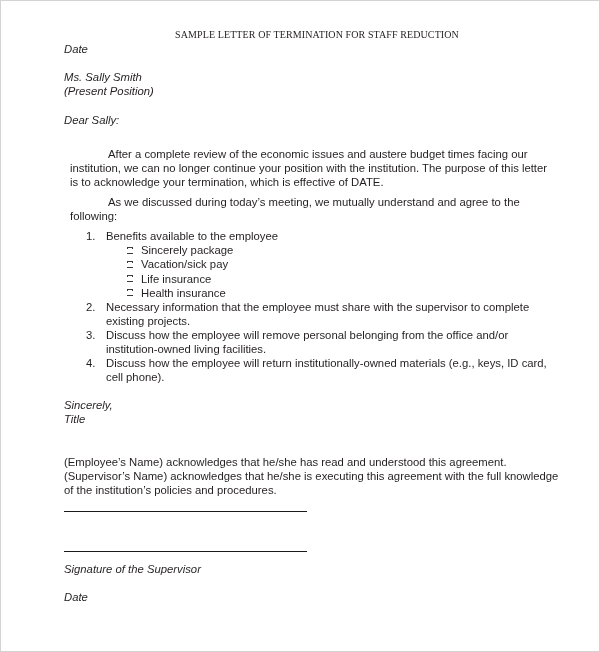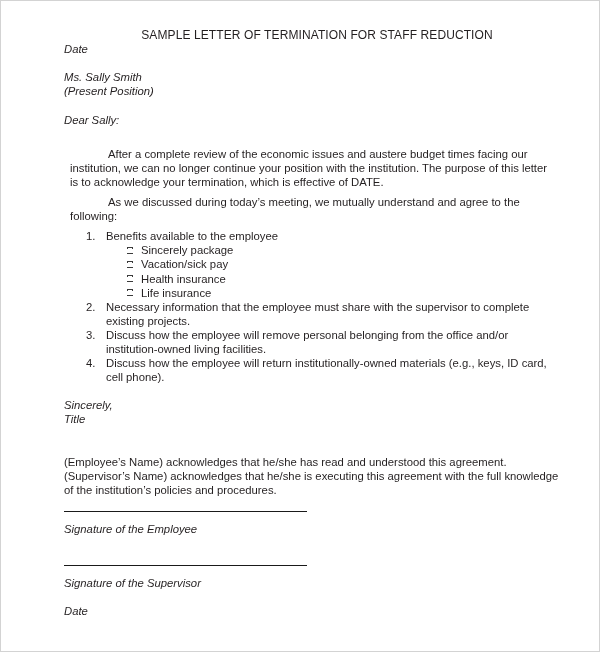--- a/index.html
+++ b/index.html
@@ -27,24 +27,25 @@
     width: 496px;
     color: #231f20;
     font-size: 11.3px;
     line-height: 14.1px;
     text-align: left;
   }
   .doc-title {
     text-align: center;
     margin: 0 0 0 0;
     padding-left: 10px;
-    font-size: 12px;
+    font-size: 10px;
     line-height: 14.1px;
     font-weight: normal;
     letter-spacing: 0.1px;
+    font-family: Liberation Serif, serif;
   }
   .line {
     margin: 0;
     white-space: pre-wrap;
     font-style: italic;
   }
   .blank {
     margin: 0;
     height: 14.1px;
   }
@@ -146,25 +147,25 @@
           <li>
             <span class="boxmark"></span>
             <span>Sincerely package</span>
           </li>
           <li>
             <span class="boxmark"></span>
             <span>Vacation/sick pay</span>
           </li>
           <li>
             <span class="boxmark"></span>
+            <span>Life insurance</span>
+          </li>
+          <li>
+            <span class="boxmark"></span>
             <span>Health insurance</span>
-          </li>
-          <li>
-            <span class="boxmark"></span>
-            <span>Life insurance</span>
           </li>
         </ul>
       </li>
       <li>
         <span class="num">2.</span>
         <span>Necessary information that the employee must share with the supervisor to complete existing projects.</span>
       </li>
       <li>
         <span class="num">3.</span>
         <span>Discuss how the employee will remove personal belonging from the office and/or institution-owned living facilities.</span>
@@ -183,21 +184,20 @@
 
     <div class="blank"></div>
     <div class="blank"></div>
 
     <p class="para-flush">(Employee’s Name) acknowledges that he/she has read and understood this agreement. (Supervisor’s Name) acknowledges that he/she is executing this agreement with the full knowledge of the institution’s policies and procedures.</p>
 
     <div class="gap-sign-block"></div>
 
     <div class="sigrule"></div>
     <div class="sig-gap-a"></div>
-    <div class="line">Signature of the Employee</div>
 
     <div class="sig-gap-b"></div>
     <div class="blank"></div>
 
     <div class="sigrule"></div>
     <div class="sig-gap-a"></div>
     <div class="line">Signature of the Supervisor</div>
 
     <div class="blank"></div>
 

